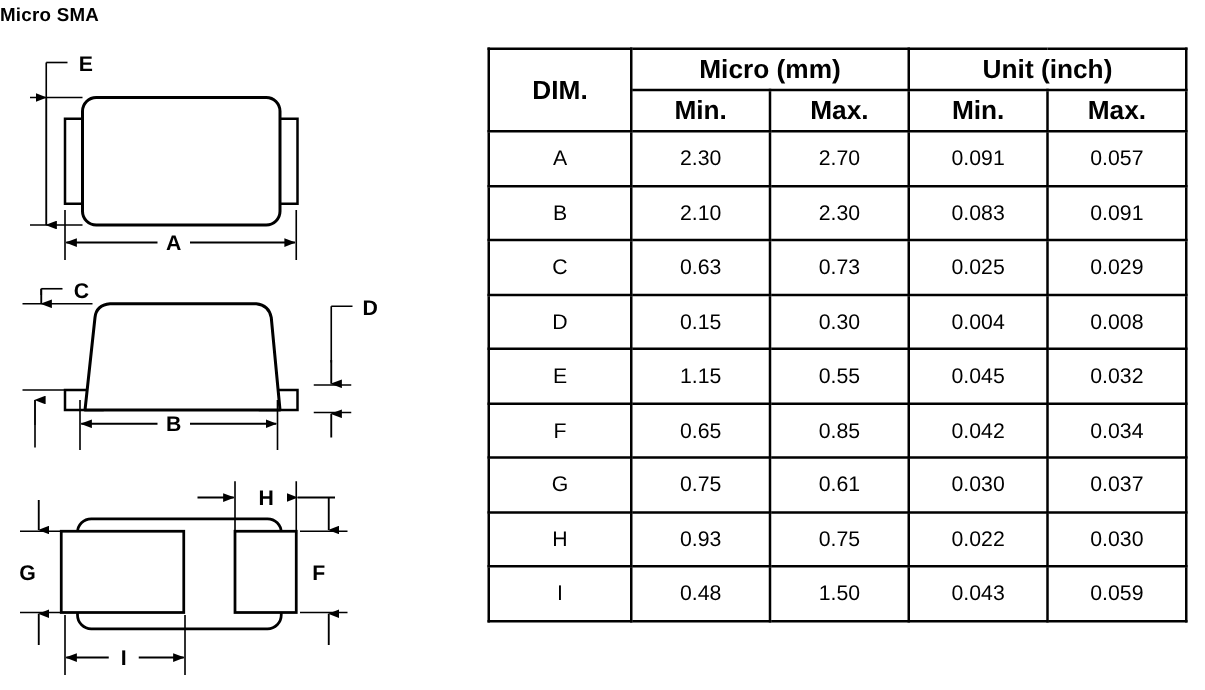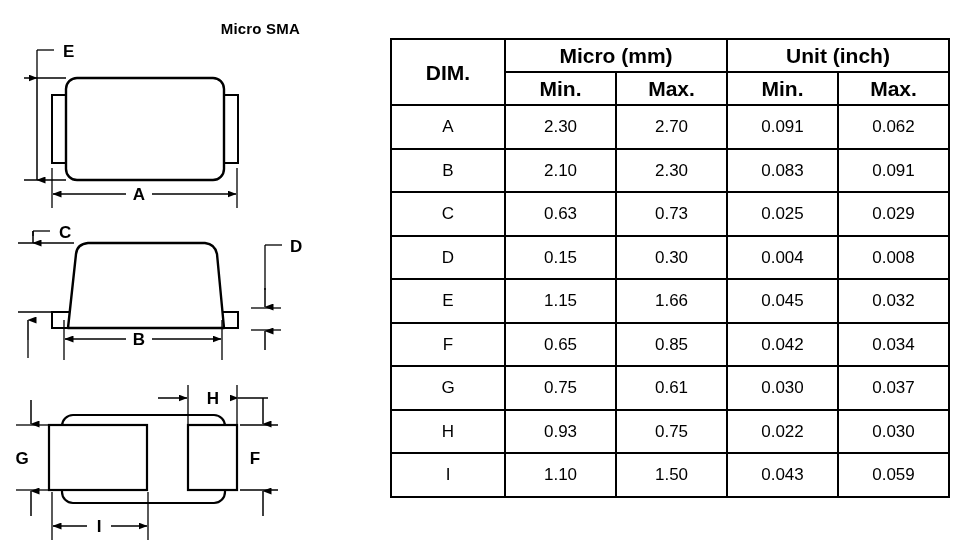--- a/index.html
+++ b/index.html
@@ -19,23 +19,23 @@
     position: absolute;
     left: 0; top: 0;
     width: 964px;
     height: 552px;
   }
 
   
   #package-title {
     position: absolute;
     left: 0px;
-    top: 20px;
+    top: 4px;
     width: 300px;
-    text-align: right;
+    text-align: left;
     font-size: 15px;
     font-weight: bold;
     letter-spacing: 0.2px;
     color: #000;
   }
 
   
   #drawings {
     position: absolute;
     left: 0;
@@ -217,21 +217,21 @@
           <th>Min.</th>
           <th>Max.</th>
         </tr>
       </thead>
       <tbody>
         <tr>
           <td>A</td>
           <td>2.30</td>
           <td>2.70</td>
           <td>0.091</td>
-          <td>0.062</td>
+          <td>0.057</td>
         </tr>
         <tr>
           <td>B</td>
           <td>2.10</td>
           <td>2.30</td>
           <td>0.083</td>
           <td>0.091</td>
         </tr>
         <tr>
           <td>C</td>
@@ -243,21 +243,21 @@
         <tr>
           <td>D</td>
           <td>0.15</td>
           <td>0.30</td>
           <td>0.004</td>
           <td>0.008</td>
         </tr>
         <tr>
           <td>E</td>
           <td>1.15</td>
-          <td>1.66</td>
+          <td>0.55</td>
           <td>0.045</td>
           <td>0.032</td>
         </tr>
         <tr>
           <td>F</td>
           <td>0.65</td>
           <td>0.85</td>
           <td>0.042</td>
           <td>0.034</td>
         </tr>
@@ -270,21 +270,21 @@
         </tr>
         <tr>
           <td>H</td>
           <td>0.93</td>
           <td>0.75</td>
           <td>0.022</td>
           <td>0.030</td>
         </tr>
         <tr>
           <td>I</td>
-          <td>1.10</td>
+          <td>0.48</td>
           <td>1.50</td>
           <td>0.043</td>
           <td>0.059</td>
         </tr>
       </tbody>
     </table>
   </div>
 
 </div>
 

